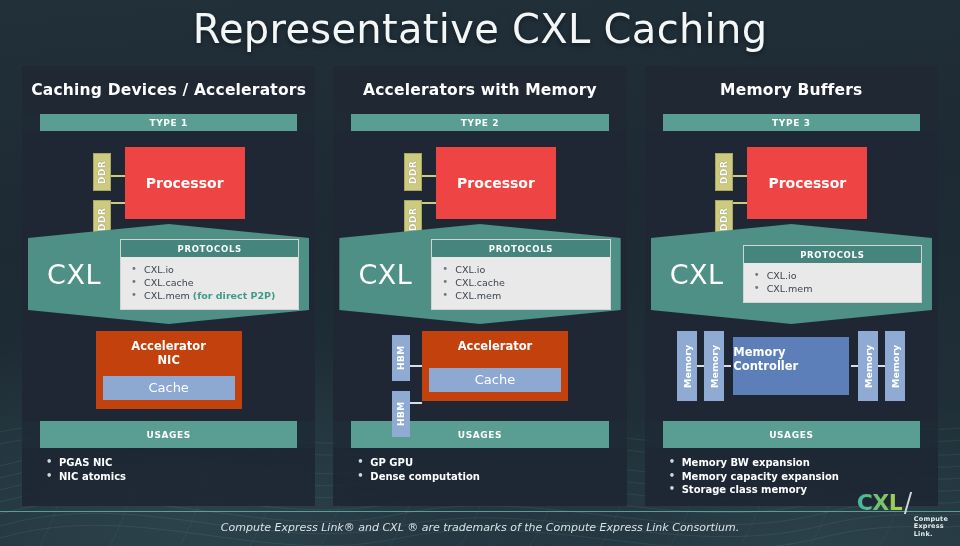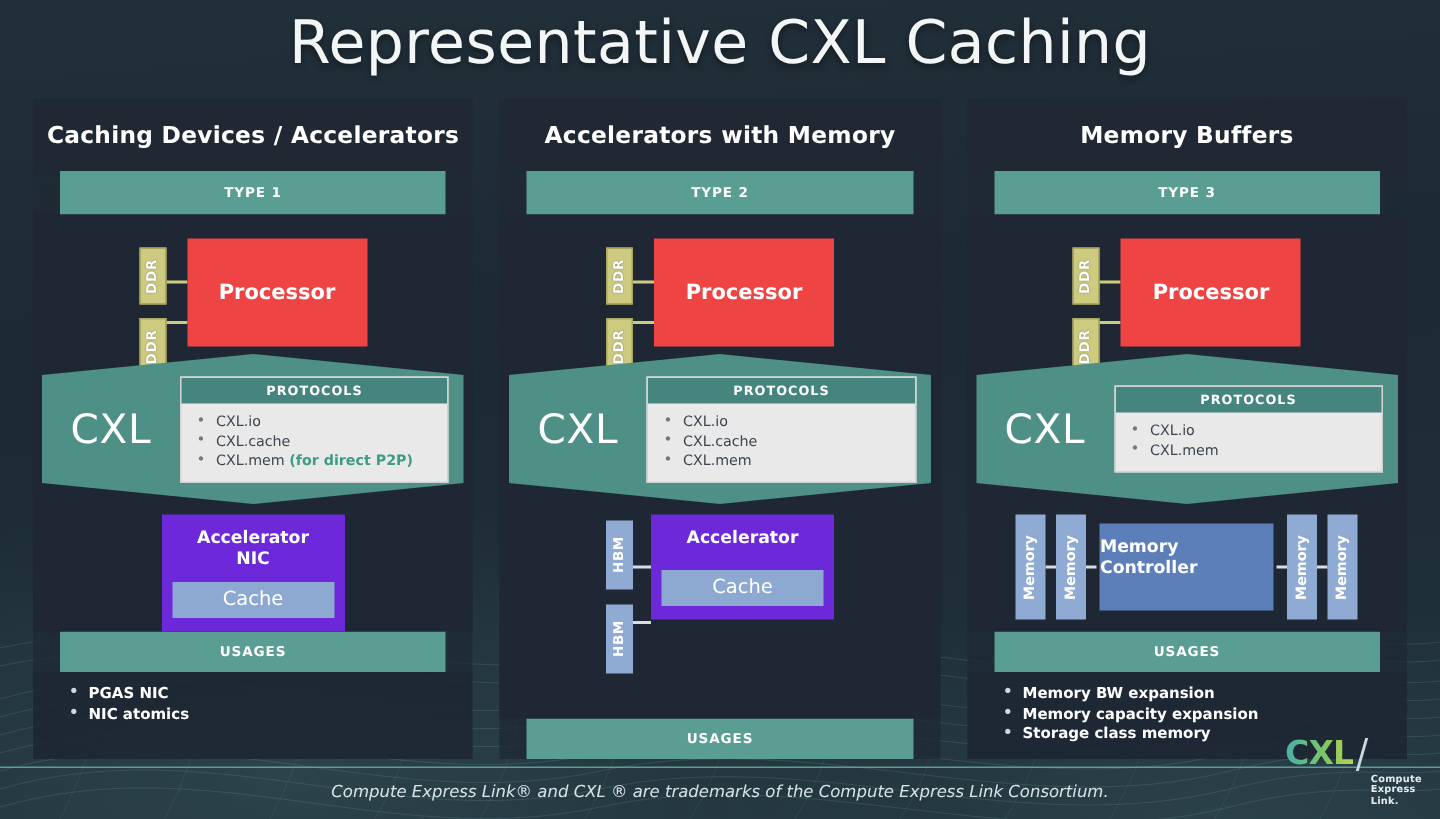--- a/index.html
+++ b/index.html
@@ -49,21 +49,21 @@
   }
   .panel-head {
     height: 48px;
     background: #1f2833;
     display: flex; align-items: center; justify-content: center;
     color: #ffffff; font-size: 15.5px; font-weight: 700;
     letter-spacing: 0.2px;
     text-align: center; padding: 0 6px;
   }
   .band {
-    height: 29px;
+    height: 17px;
     background: #5a9e93;
     color: #ffffff;
     font-size: 9px; font-weight: 700; letter-spacing: 0.6px;
     display: flex; align-items: center; justify-content: center;
     margin: 0 18px;
   }
 
   .panel-body {
     position: relative;
     flex: 1 1 auto;
@@ -154,22 +154,22 @@
     display: flex; align-items: center; justify-content: center;
     writing-mode: vertical-rl; transform: rotate(180deg);
   }
   .hbm-leads {
     width: 12px; display: flex; flex-direction: column;
     justify-content: space-around; padding: 16px 0 16px 0; align-self: stretch;
   }
   .hbm-lead { height: 2px; background: #d8dde3; }
 
   .device-box {
-    width: 122px; min-height: 70px;
-    background: #6d28d9;
+    width: 146px; min-height: 70px;
+    background: #c2410c;
     display: flex; flex-direction: column; justify-content: space-between;
     padding: 8px 7px 9px 7px;
   }
   .device-title {
     color: #ffffff; font-size: 11.5px; font-weight: 700;
     text-align: center; line-height: 14px;
   }
   .cache-box {
     background: #8da8d1;
     color: #ffffff; font-size: 13px; font-weight: 400;
@@ -399,20 +399,26 @@
           </div>
           <div class="device-box">
             <div class="device-title">Accelerator</div>
             <div class="cache-box">Cache</div>
           </div>
         </div>
 
       </div>
 
       <div class="usages-band">USAGES</div>
+      <div class="usages-body">
+        <ul>
+          <li>GP GPU</li>
+          <li>Dense computation</li>
+        </ul>
+      </div>
     </div>
 
     <div class="panel">
       <div class="panel-head">Memory Buffers</div>
       <div class="band">TYPE 3</div>
 
       <div class="panel-body">
 
         <div class="proc-row">
           <div class="ddr-col">

